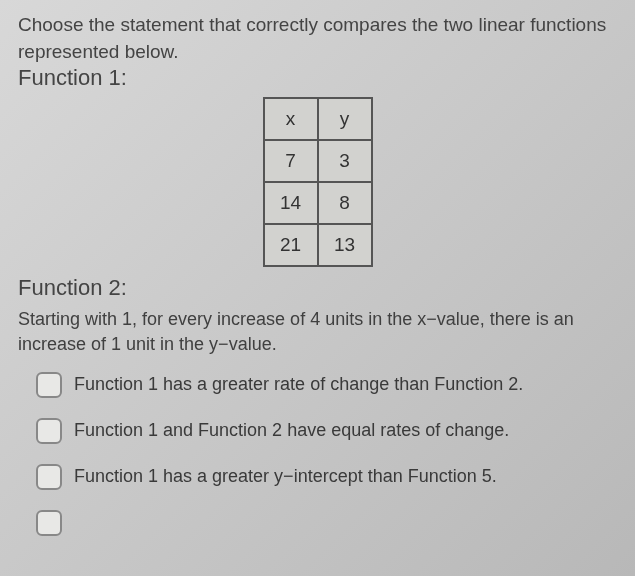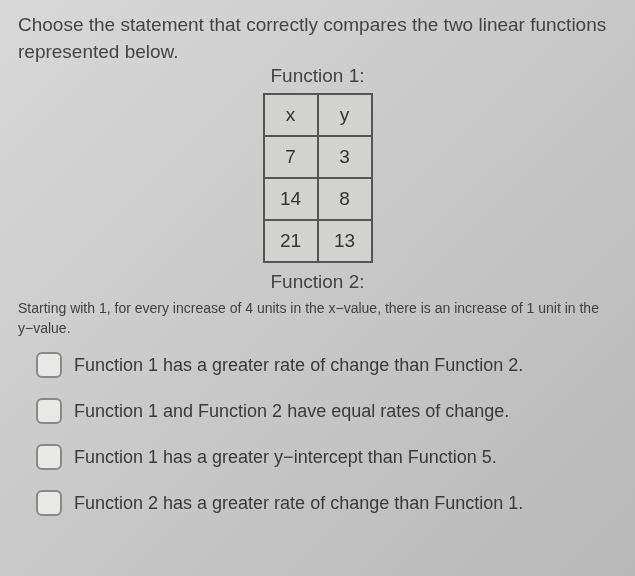--- a/index.html
+++ b/index.html
@@ -15,22 +15,22 @@
       padding: 12px 18px;
       color: #3a3a3a;
       overflow: hidden;
     }
     .question {
       font-size: 19px;
       line-height: 1.4;
       color: #444;
     }
     .func-label {
-      text-align: center;
-      font-size: 19px;
+      text-align: left;
+      font-size: 22px;
       color: #444;
       margin-bottom: 6px;
     }
     .table-wrap {
       display: flex;
       justify-content: center;
       margin-bottom: 8px;
     }
     table {
       border-collapse: collapse;
@@ -38,21 +38,21 @@
     }
     table td {
       border: 2px solid #555;
       width: 54px;
       height: 42px;
       text-align: center;
       font-size: 19px;
       color: #333;
     }
     .func2-desc {
-      font-size: 14px;
+      font-size: 18px;
       line-height: 1.4;
       color: #404040;
       margin-bottom: 14px;
     }
     .options {
       display: flex;
       flex-direction: column;
       gap: 20px;
       margin-top: 6px;
     }
@@ -117,15 +117,14 @@
   <div class="option">
     <div class="checkbox"></div>
     <div class="option-text">Function 1 and Function 2 have equal rates of change.</div>
   </div>
   <div class="option">
     <div class="checkbox"></div>
     <div class="option-text">Function 1 has a greater y−intercept than Function 5.</div>
   </div>
   <div class="option">
     <div class="checkbox"></div>
-    <div class="option-text">Function 2 has a greater rate of change than Function 1.</div>
   </div>
 </div>
 
 </body></html>

